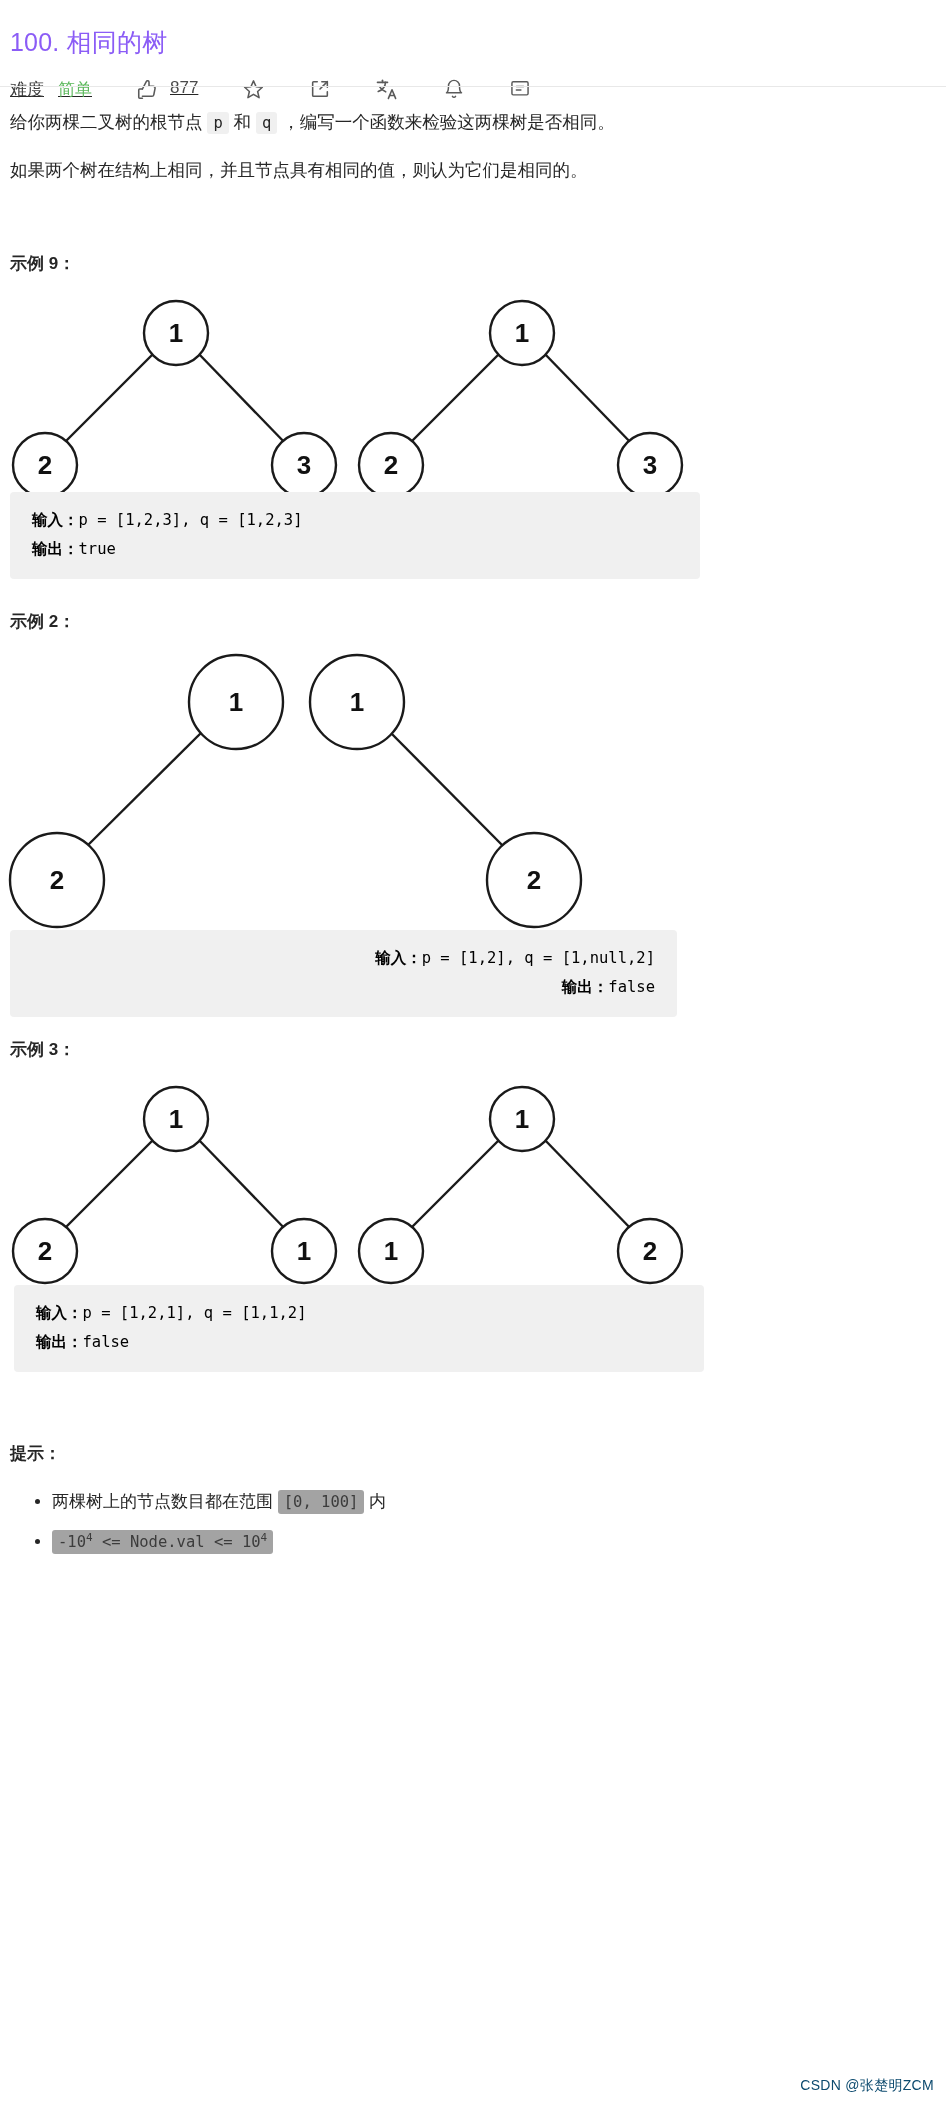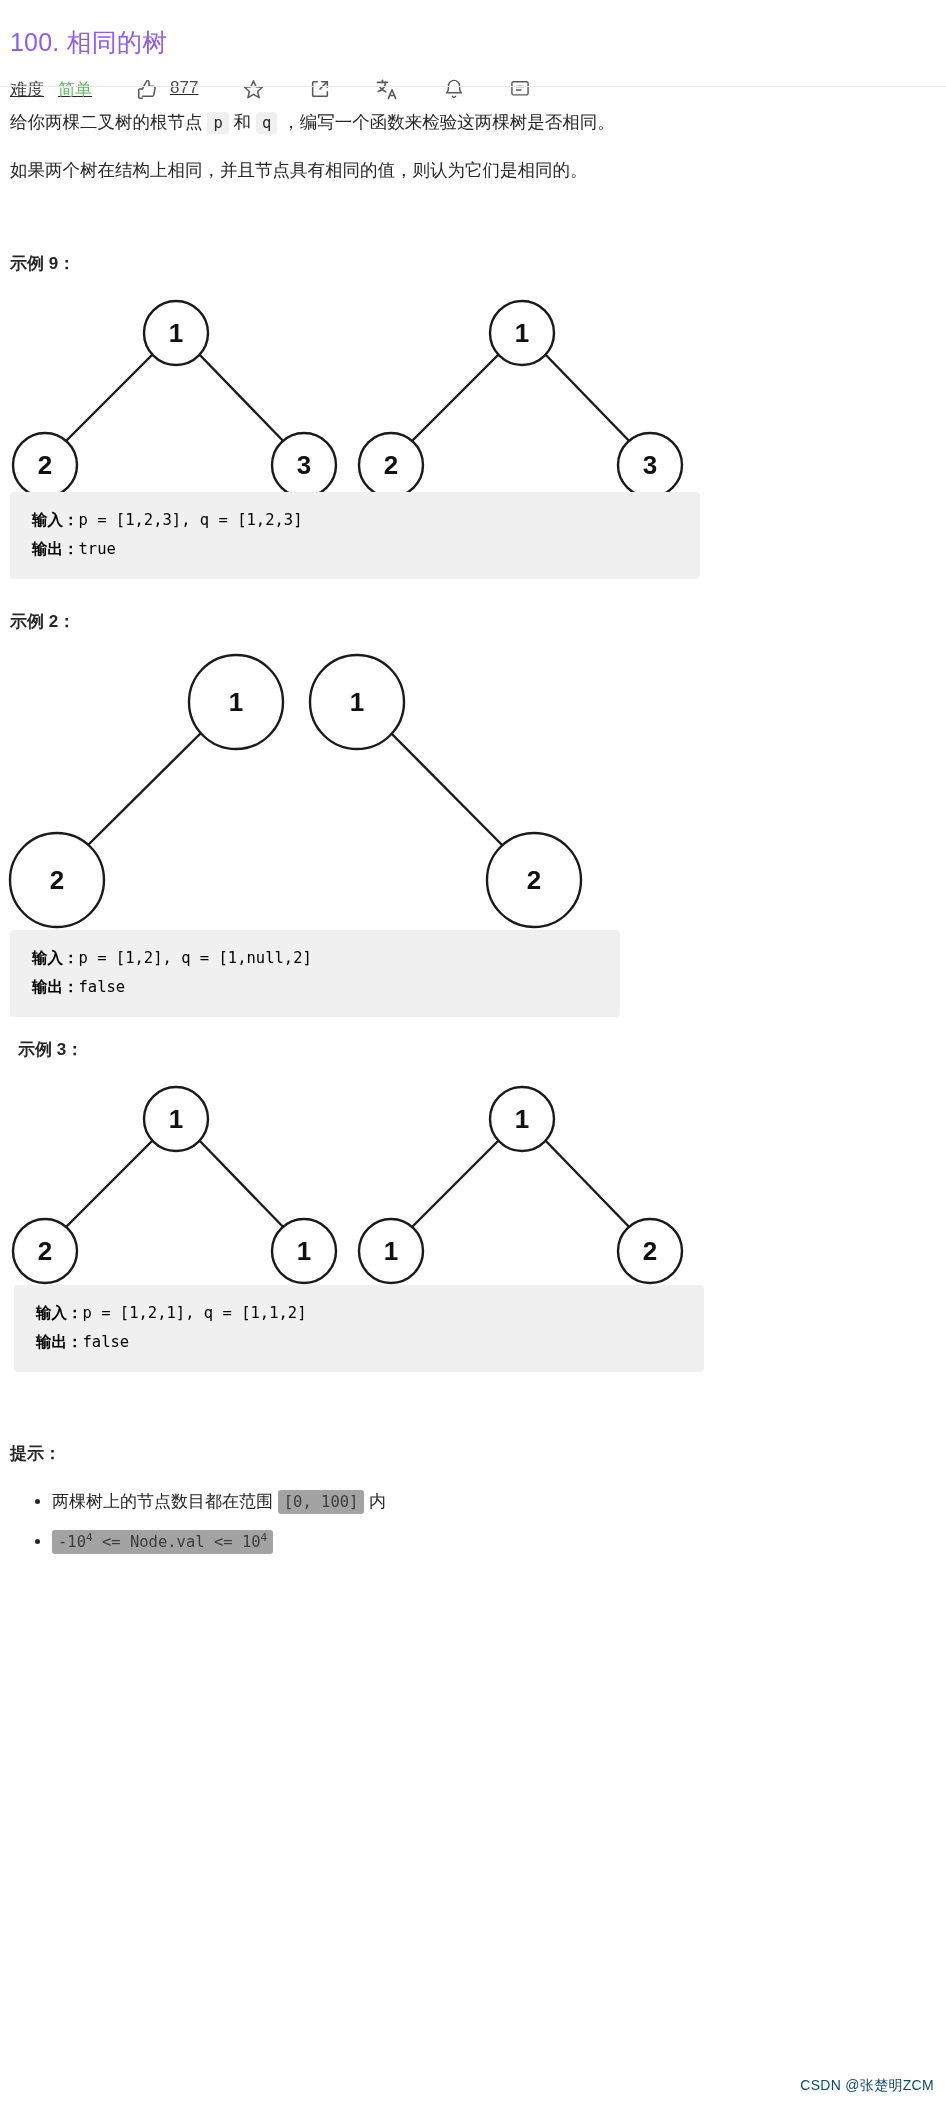--- a/index.html
+++ b/index.html
@@ -300,24 +300,24 @@
       <text class="node-text" x="57" y="240">2</text>
 
       <line class="edge" x1="384" y1="86" x2="509" y2="212"></line>
       <circle class="node-circle" cx="357" cy="62" r="47"></circle>
       <text class="node-text" x="357" y="62">1</text>
       <circle class="node-circle" cx="534" cy="240" r="47"></circle>
       <text class="node-text" x="534" y="240">2</text>
     </svg>
   </div>
 
-  <div class="codeblock" style="position:absolute; left:0; top:930px; width:610px;"><b>输入：</b><span>p = [1,2], q = [1,null,2]</span>
+  <div class="codeblock" style="position:absolute; left:0; top:930px; width:667px;text-align:right;"><b>输入：</b><span>p = [1,2], q = [1,null,2]</span>
 <b>输出：</b><span>false</span></div>
 
-  <div style="position:absolute; left:8px; top:1038px;">
+  <div style="position:absolute; left:0; top:1038px;">
     <div class="section-head">示例 3：</div>
   </div>
 
   <div class="tree-wrap" style="position:absolute; left:0; top:1068px;">
     <svg class="tree" width="710" height="220" viewBox="0 0 710 220">
 
       <line class="edge" x1="155" y1="70" x2="60" y2="165"></line>
       <line class="edge" x1="197" y1="70" x2="288" y2="164"></line>
       <circle class="node-circle" cx="176" cy="51" r="32"></circle>
       <text class="node-text" x="176" y="51">1</text>

